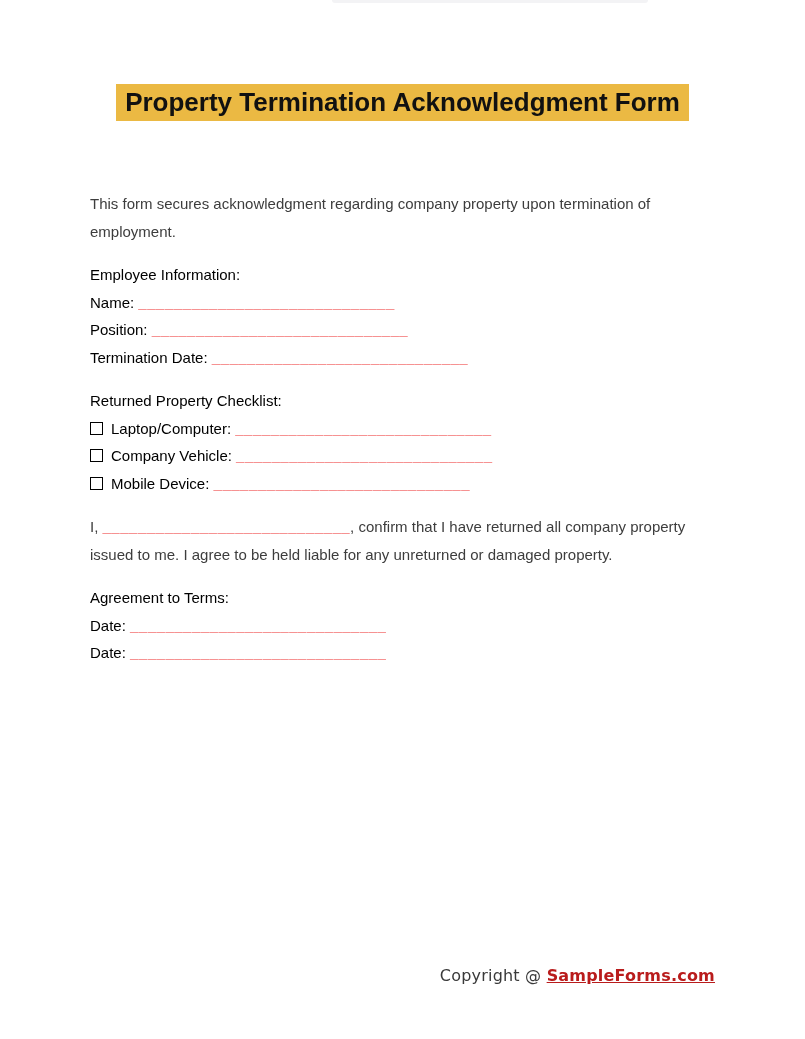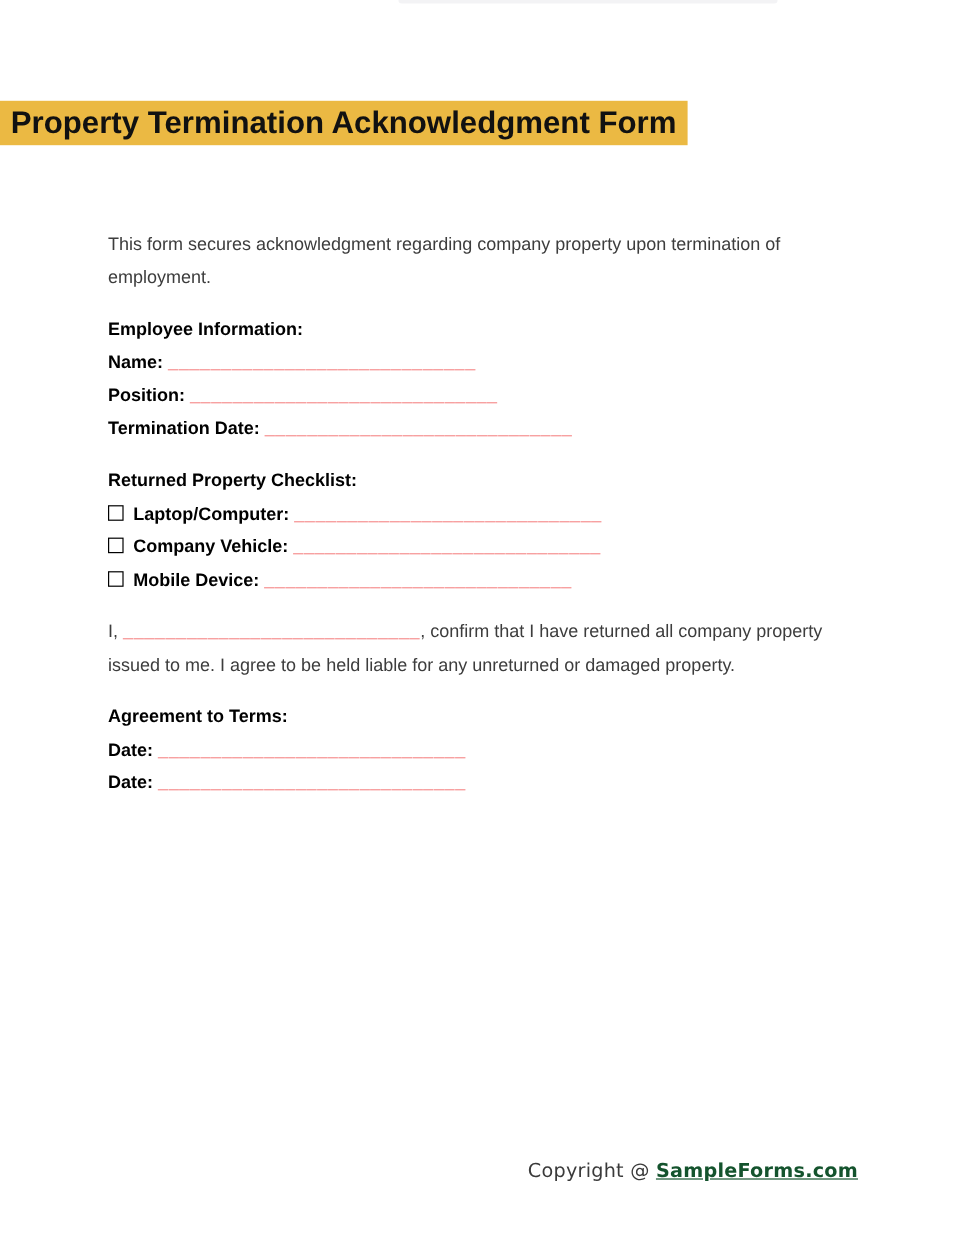--- a/index.html
+++ b/index.html
@@ -23,21 +23,21 @@
     height: 3px;
     background: #f3f3f5;
     border-radius: 0 0 3px 3px;
   }
   .title {
     position: absolute;
     top: 84px;
     left: 0;
     width: 100%;
     margin: 0;
-    text-align: left;
+    text-align: center;
     font-size: 26px;
     font-weight: 700;
     color: #111111;
     line-height: 37px;
   }
   .title .hl {
     background: #ebb943;
     padding: 0 9px;
     display: inline-block;
   }
@@ -48,21 +48,21 @@
     width: 622px;
     font-size: 15px;
     line-height: 27.5px;
     color: #3d3d3d;
   }
   .para {
     margin: 0 0 16px 0;
   }
   .para:last-child { margin-bottom: 0; }
   strong, .lbl {
-    font-weight: 700;
+    font-weight: 400;
     color: #000000;
   }
   .blank {
     font-weight: 700;
     color: #ef4444;
     letter-spacing: 0.5px;
     white-space: nowrap;
   }
   .checkbox {
     display: inline-block;
@@ -78,21 +78,21 @@
     position: absolute;
     top: 966px;
     right: 90px;
     font-family: "DejaVu Sans", sans-serif;
     font-size: 16px;
     color: #3a3a3a;
     letter-spacing: 0.2px;
   }
   .footer .link {
     font-weight: 700;
-    color: #14532d;
+    color: #b91c1c;
     text-decoration: underline;
     cursor: pointer;
   }
 </style>
 </head>
 <body>
 
 <div class="page">
 
   <div class="top-artifact"></div>

